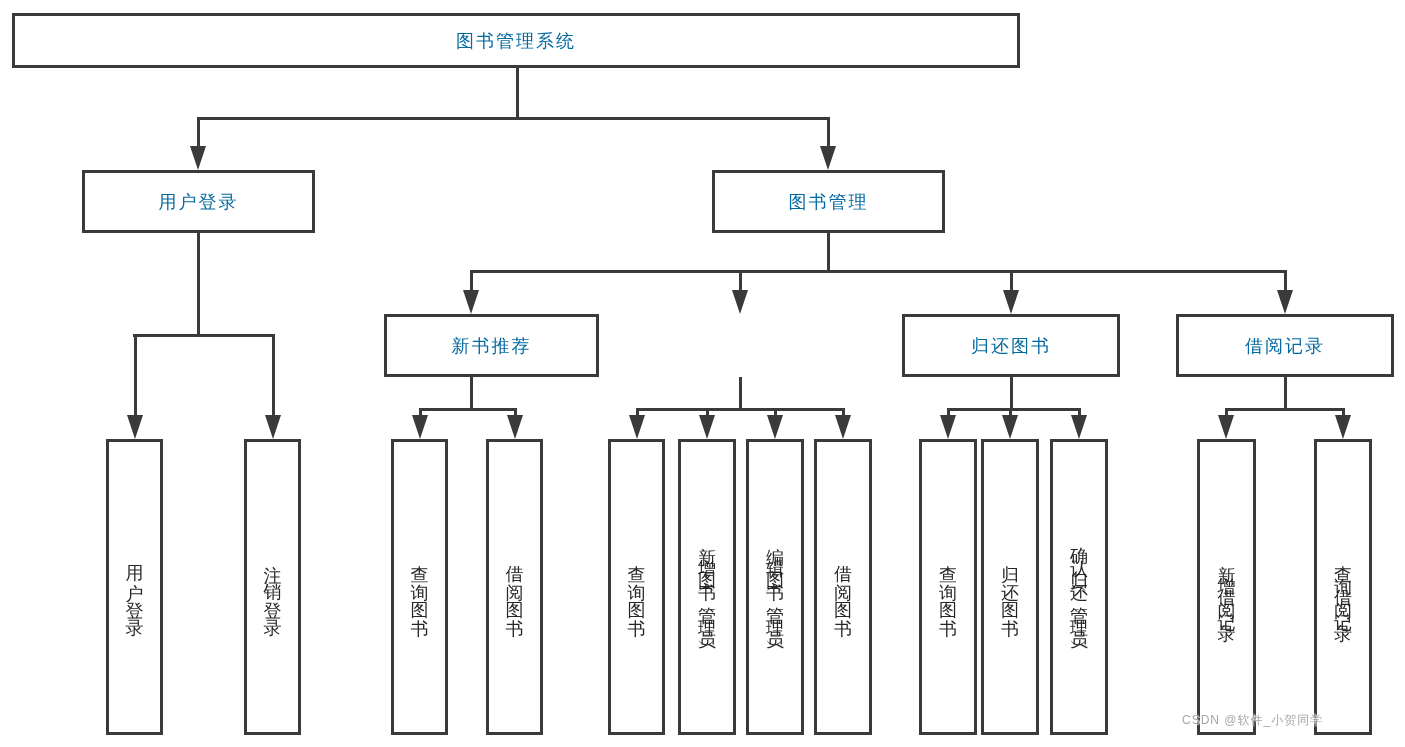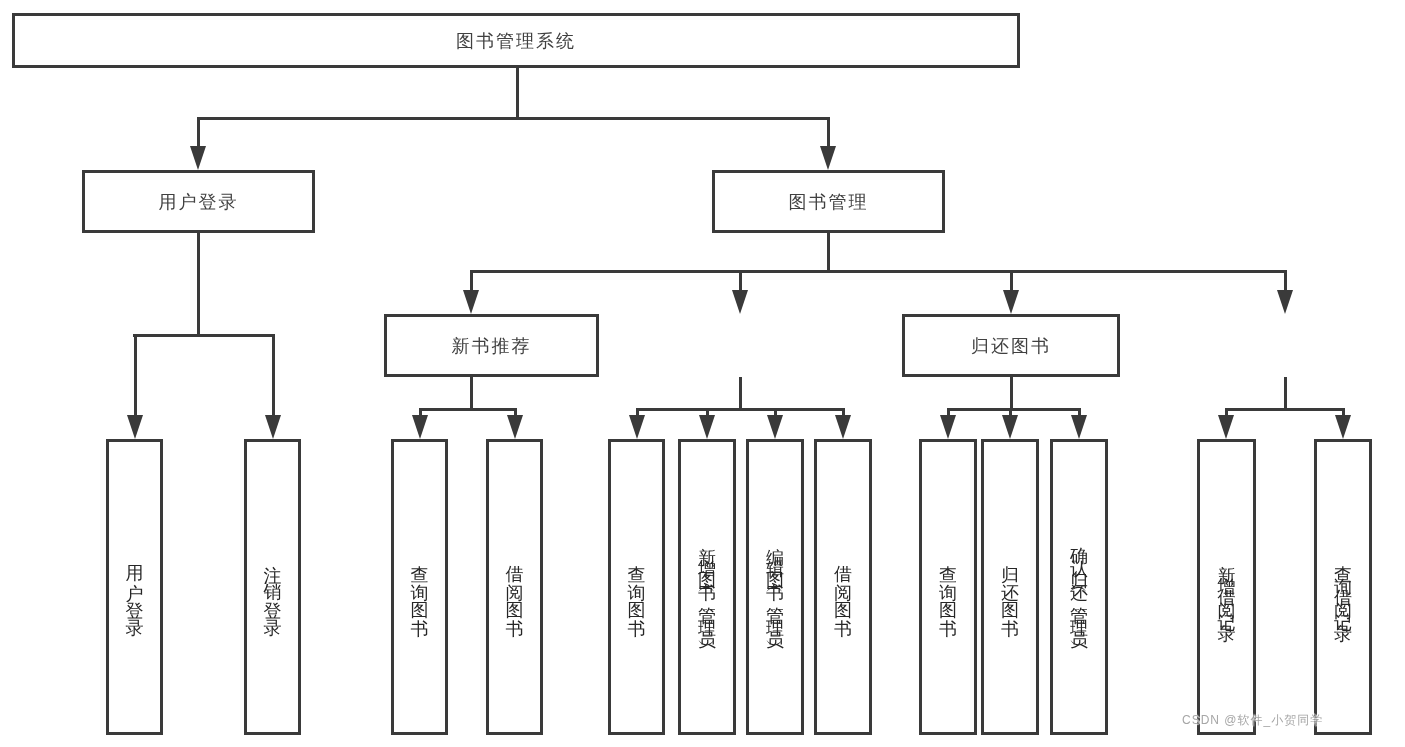--- a/index.html
+++ b/index.html
@@ -1,20 +1,20 @@
 <!DOCTYPE html>
 <html><head>
 <meta charset="utf-8">
 <style>
   html,body{margin:0;padding:0;background:#fff;}
   .stage{position:relative;width:1405px;height:747px;background:#ffffff;overflow:hidden;
          font-family:"Liberation Sans","DejaVu Sans",sans-serif;color:#262626;}
   .box{position:absolute;background:#fff;border:3px solid #3a3a3a;box-sizing:border-box;
        display:flex;align-items:center;justify-content:center;z-index:2;}
-  .box.h span{font-size:18px;letter-spacing:2px;color:#404040;white-space:nowrap;}
+  .box.h span{font-size:18px;letter-spacing:2px;color:#0369a1;white-space:nowrap;}
   .leaf{top:439px;height:296px;width:57px;}
   .leaf span{writing-mode:vertical-lr;text-orientation:mixed;font-size:18px;line-height:1;
              letter-spacing:18px;color:#262626;}
   .leaf.long span{letter-spacing:12px;}
   .vl{position:absolute;width:3px;background:#3a3a3a;z-index:1;}
   .hl{position:absolute;height:3px;background:#3a3a3a;z-index:1;}
   .ar{position:absolute;width:0;height:0;border-left:8px solid transparent;
       border-right:8px solid transparent;border-top:24px solid #3a3a3a;z-index:1;}
   .watermark{position:absolute;left:1182px;top:712px;font-size:12px;color:#a6a6a6;z-index:5;
              letter-spacing:1px;text-shadow:1px 1px 1px rgba(255,255,255,.9),-1px -1px 1px rgba(255,255,255,.9);
@@ -34,20 +34,23 @@
   </div>
   <div class="box h" style="left:712px;top:170px;width:233px;height:63px;">
     <span>图书管理</span>
   </div>
 
   <div class="box h" style="left:384px;top:314px;width:215px;height:63px;">
     <span>新书推荐</span>
   </div>
   <div class="box h" style="left:902px;top:314px;width:218px;height:63px;">
     <span>归还图书</span>
+  </div>
+  <div class="box h" style="left:1176px;top:314px;width:218px;height:63px;">
+    <span>借阅记录</span>
   </div>
 
   <div class="box leaf" style="left:106px;">
     <span>用户登录</span>
   </div>
   <div class="box leaf" style="left:244px;">
     <span>注销登录</span>
   </div>
 
   <div class="box leaf" style="left:391px;">

